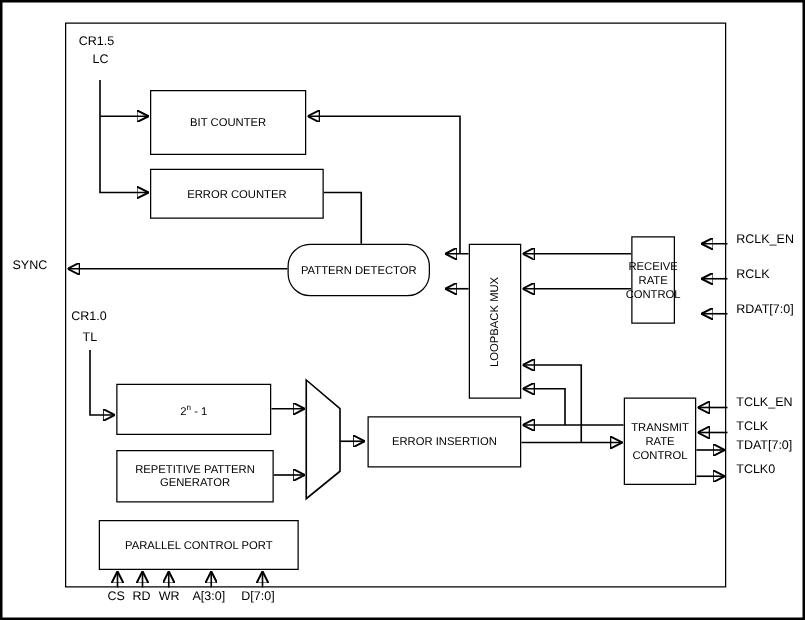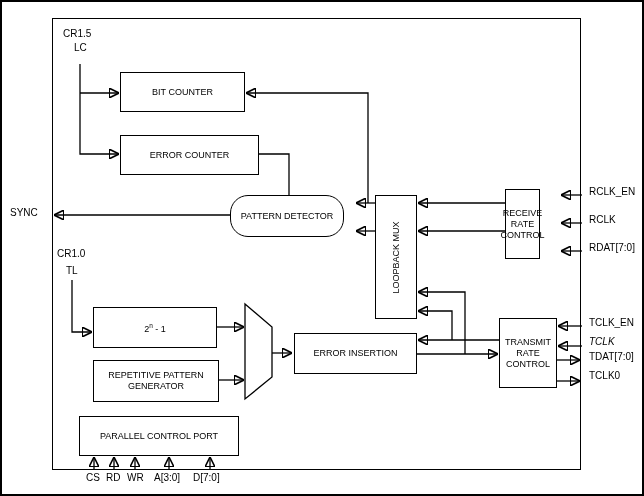--- a/index.html
+++ b/index.html
@@ -29,21 +29,21 @@
   .block{
     position:absolute;
     box-sizing:border-box;
     border:1.5px solid #000;
     background:#fff;
     display:flex;align-items:center;justify-content:center;
     text-align:center;
     font-size:9px;line-height:11px;
     letter-spacing:0;
   }
-  .blk-bit-counter{left:118px;top:70px;width:125px;height:40px;}
+  .blk-bit-counter{left:118px;top:70px;width:125px;height:52px;}
   .blk-error-counter{left:118px;top:133px;width:139px;height:40px;}
   .blk-pattern-detector{left:228px;top:193px;width:114px;height:42px;border-radius:18px;}
   .blk-loopback-mux{left:373px;top:193px;width:42px;height:124px;}
   .blk-loopback-mux .vlabel{transform:rotate(-90deg);white-space:nowrap;}
   .blk-receive-rate{left:503px;top:187px;width:35px;height:70px;}
   .blk-transmit-rate{left:497px;top:316px;width:58px;height:70px;}
   .blk-pow{left:91px;top:305px;width:124px;height:41px;}
   .blk-pow sup{font-size:6.5px;}
   .blk-rpg{left:91px;top:358px;width:126px;height:42px;}
   .blk-pcp{left:77px;top:414px;width:160px;height:40px;}
@@ -53,21 +53,21 @@
   }
   .lbl-sync{left:8px;top:206px;}
   .lbl-cr15{left:61px;top:27px;}
   .lbl-lc{left:72px;top:41px;}
   .lbl-cr10{left:55px;top:247px;}
   .lbl-tl{left:64px;top:264px;}
   .lbl-rclk-en{left:587px;top:185px;}
   .lbl-rclk{left:587px;top:213px;}
   .lbl-rdat{left:587px;top:241px;}
   .lbl-tclk-en{left:587px;top:316px;}
-  .lbl-tclk{left:587px;top:335px;font-style:italic;}
+  .lbl-tclk{left:587px;top:335px;}
   .lbl-tdat{left:587px;top:350px;}
   .lbl-tclk0{left:587px;top:369px;}
   .lbl-cs{left:84px;top:471px;}
   .lbl-rd{left:104px;top:471px;}
   .lbl-wr{left:125px;top:471px;}
   .lbl-a30{left:152px;top:471px;}
   .lbl-d70{left:191px;top:471px;}
 </style>
 </head>
 <body>

